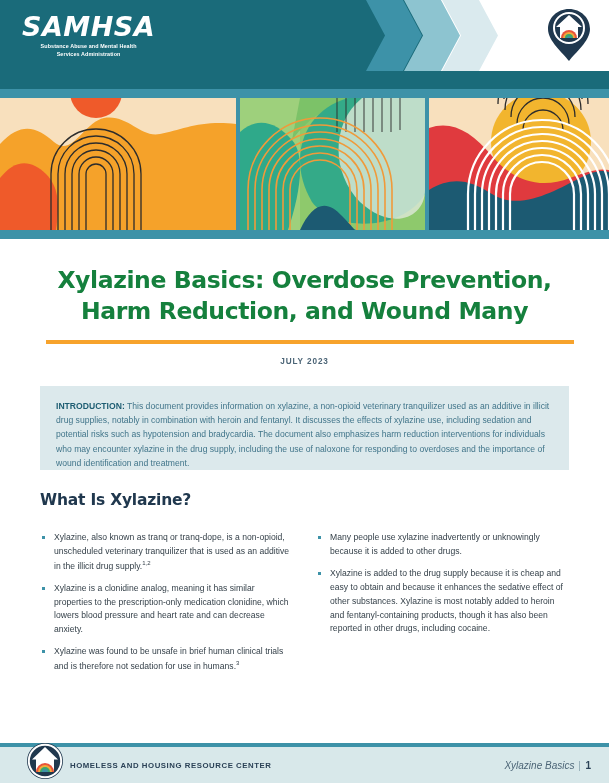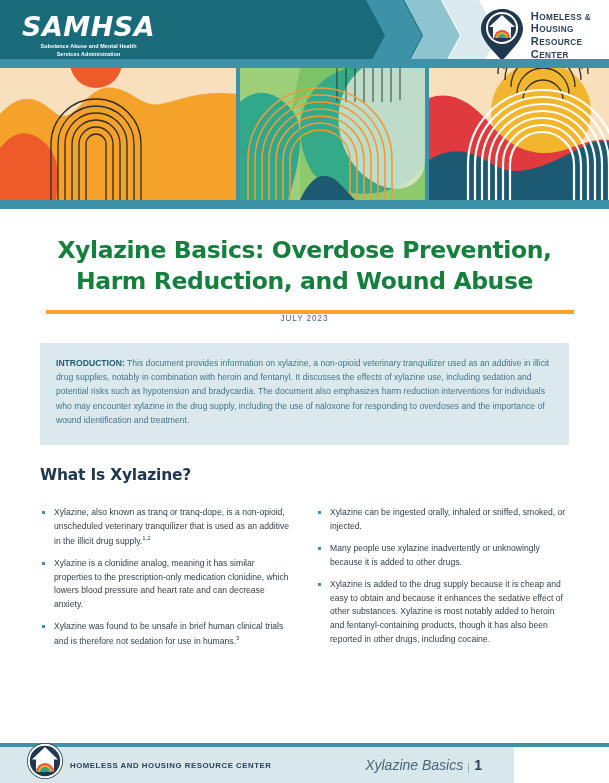--- a/index.html
+++ b/index.html
@@ -6,21 +6,21 @@
   html, body {
     width: 609px; height: 783px;
     background: #ffffff;
     font-family: "Liberation Sans", sans-serif;
     overflow: hidden;
   }
   .page { position: relative; width: 609px; height: 783px; background: #fff; }
 
   
   .header {
-    position: relative; width: 609px; height: 59px;
+    position: relative; width: 609px; height: 89px;
     background: #1a6b7a; overflow: hidden;
   }
   .hdr-white-right {
     position: absolute; right: 0; top: 0; width: 168px; height: 71px;
     background: #ffffff;
   }
   .chev {
     position: absolute; top: 0; height: 71px; width: 56px;
   }
   .chev.c1 { left: 366px; background: #3d92a8; clip-path: polygon(0 0, 66% 0, 100% 50%, 66% 100%, 0 100%, 34% 50%); }
@@ -62,27 +62,27 @@
     font-family: "DejaVu Sans", sans-serif;
     color: #15803d; font-weight: 700; font-size: 23.5px;
     line-height: 1.30; text-align: center; letter-spacing: -0.4px;
   }
   .rule-orange {
     width: 528px; height: 4px; background: #f7a32c;
     margin: 14px auto 0 auto;
   }
   .doc-date {
     text-align: center; color: #4c6577; font-size: 8.2px;
-    letter-spacing: 0.9px; font-weight: 400;
+    letter-spacing: 0.9px; margin-top: 13px; font-weight: 700;
   }
 
   
   .intro {
     margin: 20px 40px 0 40px; background: #dce9ec;
-    padding: 13px 16px 18px 16px;
+    padding: 13px 16px 0 16px;
     color: #41758a; font-size: 8.6px; line-height: 1.65;
   }
   .intro b { color: #1d5d72; font-weight: 700; }
 
   
   .body-wrap { padding: 21px 40px 0 40px; }
   .sec-head {
     color: #20384e; font-family: "DejaVu Sans", sans-serif;
     font-weight: 700; font-size: 15.5px; letter-spacing: -0.2px;
     margin-bottom: 22px;
@@ -102,31 +102,31 @@
   ul.blist li.cont { padding-left: 14px; }
   ul.blist li.cont::before { display: none; }
   sup { font-size: 6px; vertical-align: super; }
 
   
   .footer {
     position: absolute; left: 0; bottom: 0; width: 609px;
   }
   .footer-line { width: 609px; height: 4px; background: #3d92a8; }
   .footer-bar {
-    position: relative; width: 514px; height: 36px;
+    position: relative; width: 609px; height: 36px;
     background: #d8e8ea; display: flex; align-items: center;
   }
   .f-logo { position: absolute; left: 26px; top: -5px; width: 38px; height: 38px; }
   .f-text {
     margin-left: 70px; color: #2b4257; font-weight: 700;
     font-size: 7.8px; letter-spacing: 0.55px;
   }
   .f-right {
-    position: absolute; right: 32px; color: #4c6577;
-    font-size: 14px; font-style: italic; display: flex; align-items: flex-end; gap: 5px;
+    position: absolute; right: 18px; color: #4c6577;
+    font-size: 10px; font-style: italic; display: flex; align-items: flex-end; gap: 5px;
   }
   .f-sep { width: 1px; height: 10px; background: #9bb3bc; display: inline-block; }
   .f-page { font-style: normal; font-weight: 700; color: #2b4257; }
 </style>
 </head>
 <body>
 
 <div class="page">
 
   <div class="header">
@@ -148,26 +148,20 @@
       <svg class="hhrc-pin" viewBox="0 0 44 54">
         <path d="M22 1 C10 1 1 10 1 21 C1 33 16 45 22 53 C28 45 43 33 43 21 C43 10 34 1 22 1 Z" fill="#20384e"></path>
         <circle cx="22" cy="20" r="16.5" fill="#20384e"></circle>
         <circle cx="22" cy="20" r="15" fill="none" stroke="#ffffff" stroke-width="2"></circle>
         <path d="M22 7 L35 19 L31 19 L31 30 L13 30 L13 19 L9 19 Z" fill="#ffffff"></path>
         <path d="M22 22 m-8 8 a8 8 0 0 1 16 0 Z" fill="#e8533a"></path>
         <path d="M22 24 m-6 6 a6 6 0 0 1 12 0 Z" fill="#f2a93b"></path>
         <path d="M22 26 m-4 4 a4 4 0 0 1 8 0 Z" fill="#3aa86e"></path>
         <path d="M22 28 m-2 2 a2 2 0 0 1 4 0 Z" fill="#3d92a8"></path>
       </svg>
-      <div class="hhrc-words">
-        <div class="hhrc-line"><span class="cap">H</span><span>OMELESS &amp;</span></div>
-        <div class="hhrc-line"><span class="cap">H</span><span>OUSING</span></div>
-        <div class="hhrc-line"><span class="cap">R</span><span>ESOURCE</span></div>
-        <div class="hhrc-line"><span class="cap">C</span><span>ENTER</span></div>
-      </div>
     </div>
   </div>
 
   <div class="teal-strip"></div>
 
   <div class="banner">
     <svg width="609" height="132" viewBox="0 0 609 132">
       <defs>
         <clipPath id="cpA">
             <rect x="0" y="0" width="236" height="132"></rect>
@@ -251,21 +245,21 @@
       <rect x="236" y="0" width="4" height="132" fill="#3d92a8"></rect>
       <rect x="425" y="0" width="4" height="132" fill="#3d92a8"></rect>
     </svg>
   </div>
 
   <div class="teal-strip-b"></div>
 
   <div class="title-wrap">
     <h1 class="doc-title">
       <span>Xylazine Basics: Overdose Prevention,</span><br>
-      <span>Harm Reduction, and Wound Abuse</span>
+      <span>Harm Reduction, and Wound Many</span>
     </h1>
     <div class="rule-orange"></div>
     <div class="doc-date">JULY 2023</div>
   </div>
 
   <div class="intro">
     <b>INTRODUCTION:</b><span> This document provides information on xylazine, a non-opioid veterinary tranquilizer used as an additive in illicit drug supplies, notably in combination with heroin and fentanyl. It discusses the effects of xylazine use, including sedation and potential risks such as hypotension and bradycardia. The document also emphasizes harm reduction interventions for individuals who may encounter xylazine in the drug supply, including the use of naloxone for responding to overdoses and the importance of wound identification and treatment.</span>
   </div>
 
   <div class="body-wrap">
@@ -275,21 +269,20 @@
       <div class="col">
         <ul class="blist">
           <li><span>Xylazine, also known as tranq or tranq-dope, is a non-opioid, unscheduled veterinary tranquilizer that is used as an additive in the illicit drug supply.</span><sup>1,2</sup></li>
           <li><span>Xylazine is a clonidine analog, meaning it has similar properties to the prescription-only medication clonidine, which lowers blood pressure and heart rate and can decrease anxiety.</span></li>
           <li><span>Xylazine was found to be unsafe in brief human clinical trials and is therefore not sedation for use in humans.</span><sup>3</sup></li>
         </ul>
       </div>
 
       <div class="col">
         <ul class="blist">
-          <li>Xylazine can be ingested orally, inhaled or sniffed, smoked, or injected.</li>
           <li>Many people use xylazine inadvertently or unknowingly because it is added to other drugs.</li>
           <li>Xylazine is added to the drug supply because it is cheap and easy to obtain and because it enhances the sedative effect of other substances. Xylazine is most notably added to heroin and fentanyl-containing products, though it has also been reported in other drugs, including cocaine.</li>
         </ul>
       </div>
 
     </div>
   </div>
 
   <div class="footer">
     <div class="footer-line"></div>

